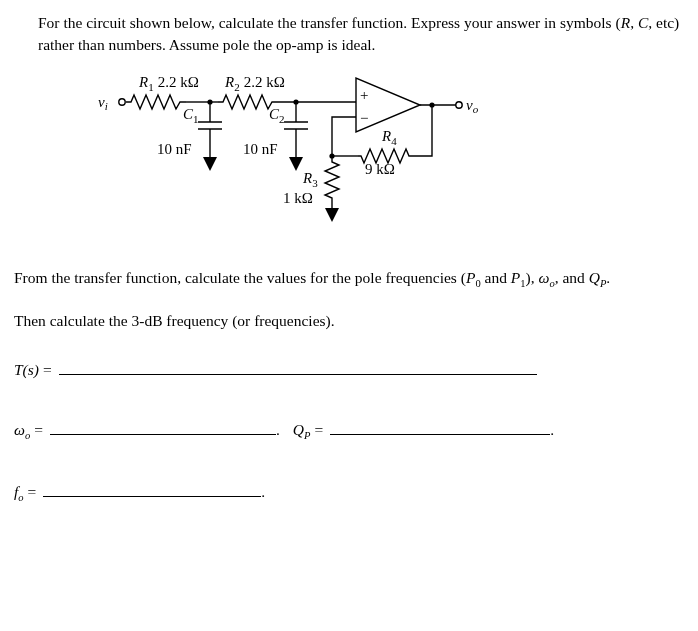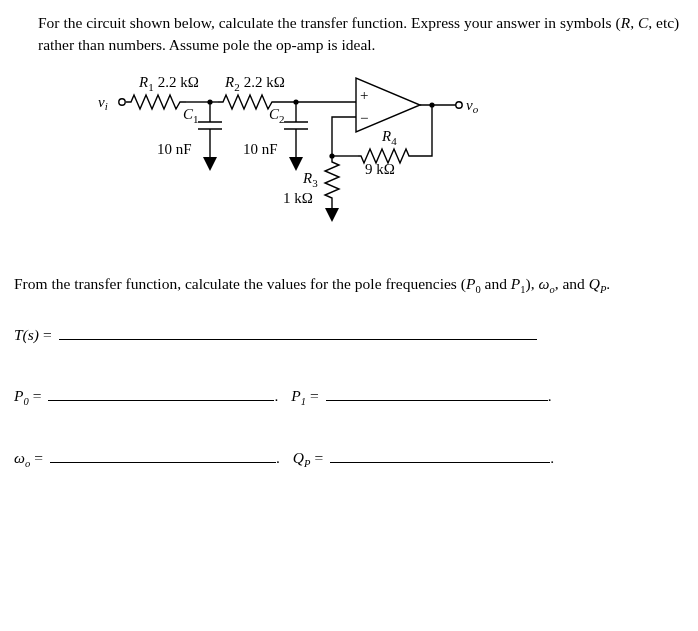--- a/index.html
+++ b/index.html
@@ -8,21 +8,21 @@
     font-family:"Liberation Serif", serif;font-size:15.5px;
     overflow:hidden;
   }
   .content{padding:12px 8px 0 14px;}
   p{margin:0;}
   .problem{line-height:1.42;width:684px;margin-left:24px;}
   .it{font-style:italic;}
   sub{font-size:0.68em;}
   .circuit-wrap{margin-top:6px;}
   svg text{font-family:"Liberation Serif", serif;font-size:15px;}
-  .para2{margin-top:16px;line-height:1.35;}
+  .para2{margin-top:10px;line-height:1.35;}
   .para3{margin-top:20px;line-height:1.35;}
   .ans-row{margin-top:0;white-space:nowrap;}
   .row-t{margin-top:28px;}
   .row-p{margin-top:42px;}
   .row-w{margin-top:41px;}
   .row-f{margin-top:41px;}
   .eq{margin:0 7px 0 4px;}
   .blank{
     display:inline-block;height:14px;border-bottom:1.4px solid #000;
     vertical-align:baseline;
@@ -90,27 +90,28 @@
         <text x="368" y="79"><tspan font-style="italic">R</tspan><tspan dy="4" font-size="11">4</tspan></text>
         <text x="351" y="112">9 kΩ</text>
         <text x="289" y="121"><tspan font-style="italic">R</tspan><tspan dy="4" font-size="11">3</tspan></text>
         <text x="269" y="141">1 kΩ</text>
       </g>
     </svg>
   </div>
 
   <p class="para2"><span>From the transfer function, calculate the values for the pole frequencies (</span><span class="it">P</span><sub>0</sub><span> and </span><span class="it">P</span><sub>1</sub><span>), </span><span class="it">ω</span><sub class="it">o</sub><span>, and </span><span class="it">Q</span><sub class="it">P</sub><span>.</span></p>
 
+  <p class="para3"><span>Then calculate the 3-dB frequency (or frequencies).</span></p>
 
   <div class="ans-row row-t">
     <span class="math">T(s)</span><span class="eq">=</span><span class="blank" style="width:478px"></span>
   </div>
 
-  <div class="ans-row row-p">
-    <span class="math"><span>P</span><sub>0</sub></span><span class="eq">=</span><span class="blank" style="width:226px"></span><span>.</span><span class="math second"><span>P</span><sub>1</sub></span><span class="eq">=</span><span class="blank" style="width:222px"></span><span>.</span>
-  </div>
 
   <div class="ans-row row-w">
     <span class="math"><span>ω</span><sub>o</sub></span><span class="eq">=</span><span class="blank" style="width:226px"></span><span>.</span><span class="math second"><span>Q</span><sub>P</sub></span><span class="eq">=</span><span class="blank" style="width:220px"></span><span>.</span>
   </div>
 
+  <div class="ans-row row-f">
+    <span class="math"><span>f</span><sub>o</sub></span><span class="eq">=</span><span class="blank" style="width:218px"></span><span>.</span>
+  </div>
 
 </div>
 
 </body></html>

